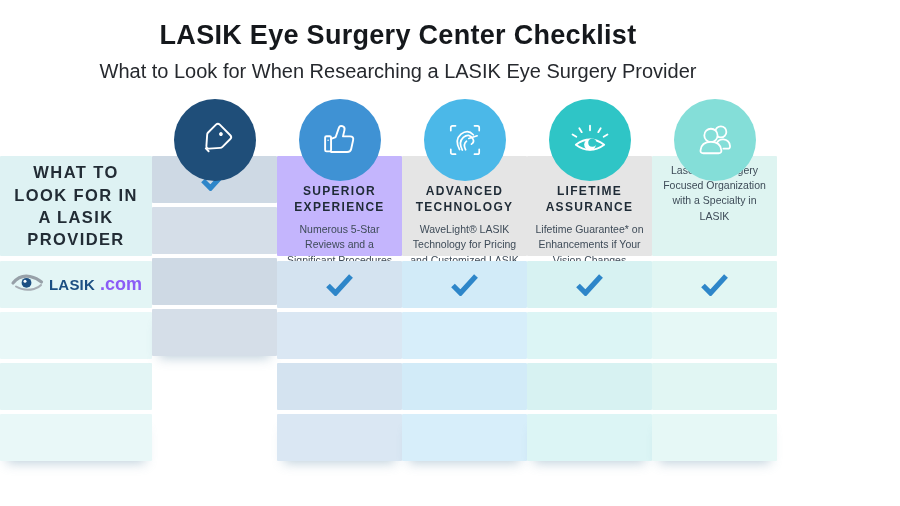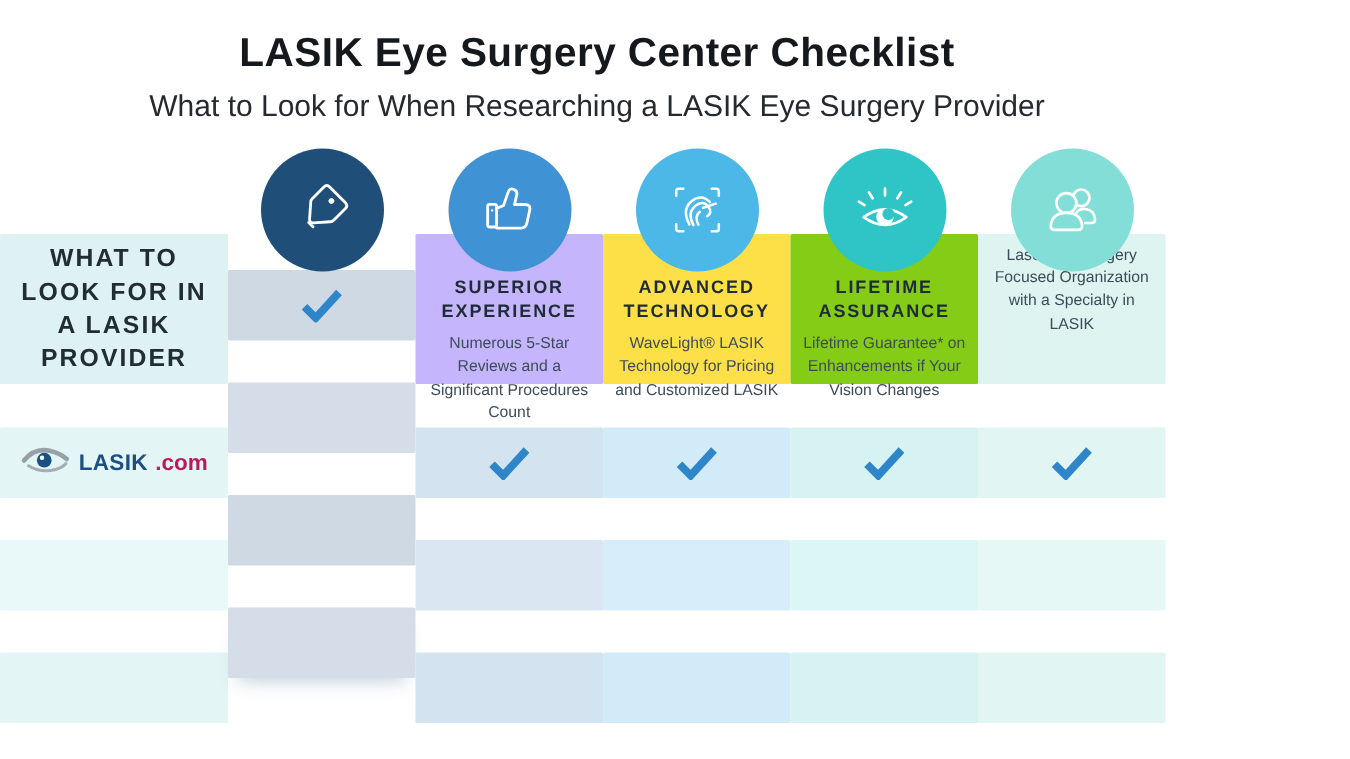--- a/index.html
+++ b/index.html
@@ -17,42 +17,42 @@
   
   .board { width:827px; margin:18px auto 0 auto; display:flex; }
   .col { position:relative; padding-top:57px; display:flex; flex-direction:column; }
   .col-lookup { width:152px; }
   .col-feature { width:125px; }
 
   .cell { border-radius:1px; }
   .head-cell { height:100px; margin-bottom:5px; display:flex; flex-direction:column;
                align-items:center; justify-content:flex-start; text-align:center; }
   .row-cell { height:47px; margin-bottom:4px; display:flex; align-items:center;
-              justify-content:center;margin-top:24px; }
+              justify-content:center; }
   .col .cell:last-child { margin-bottom:0;
               box-shadow:0 9px 12px -7px rgba(110,150,175,.45); }
 
   
   .col-lookup .head-cell { background:#def2f3; justify-content:center; }
   .col-lookup .r1,.col-lookup .r3 { background:#e3f5f5; }
   .col-lookup .r2,.col-lookup .r4 { background:#e9f8f8; }
 
   .c2 .head-cell { background:#cbd6e1; }
   .c2 .r1,.c2 .r3 { background:#ced9e4; }
   .c2 .r2,.c2 .r4 { background:#d5dee8; }
 
   .c3 .head-cell { background:#c4b5fd; }
   .c3 .r1,.c3 .r3 { background:#d4e3f0; }
   .c3 .r2,.c3 .r4 { background:#dae7f3; }
 
-  .c4 .head-cell { background:#fde047; }
+  .c4 .head-cell { background:#e5e5e5; }
   .c4 .r1,.c4 .r3 { background:#d2ebf8; }
   .c4 .r2,.c4 .r4 { background:#d7eefa; }
 
-  .c5 .head-cell { background:#84cc16; }
+  .c5 .head-cell { background:#e5e5e5; }
   .c5 .r1,.c5 .r3 { background:#d7f2f2; }
   .c5 .r2,.c5 .r4 { background:#dcf5f5; }
 
   .c6 .head-cell { background:#def4f1; }
   .c6 .r1,.c6 .r3 { background:#e1f6f3; }
   .c6 .r2,.c6 .r4 { background:#e6f8f6; }
 
   
   .lookup-head { font-size:16.5px; font-weight:700; letter-spacing:1.4px;
                  color:#222c35; line-height:1.35; padding:0 8px; }
@@ -65,21 +65,21 @@
   
   .circle { position:absolute; top:0; left:50%; transform:translateX(-50%);
             width:82px; height:82px; border-radius:50%; background:var(--cc);
             display:flex; align-items:center; justify-content:center; z-index:2; }
   .circle svg { width:46px; height:46px; }
   .circle svg * { vector-effect:non-scaling-stroke; }
 
   
   .logo { display:flex; align-items:center; gap:5px; }
   .logo-name { font-size:15px; font-weight:800; color:#1c4f82; letter-spacing:.2px; }
-  .logo-suffix { font-size:15px; font-weight:700; color:#be185d; }
+  .logo-suffix { font-size:18px; font-weight:700; color:#8b5cf6; }
 
   .check svg { width:27px; height:23px; display:block; }
 </style>
 </head>
 <body>
 
 <div class="page">
 
   <div class="title">LASIK Eye Surgery Center Checklist</div>
   <div class="subtitle">What to Look for When Researching a LASIK Eye Surgery Provider</div>

